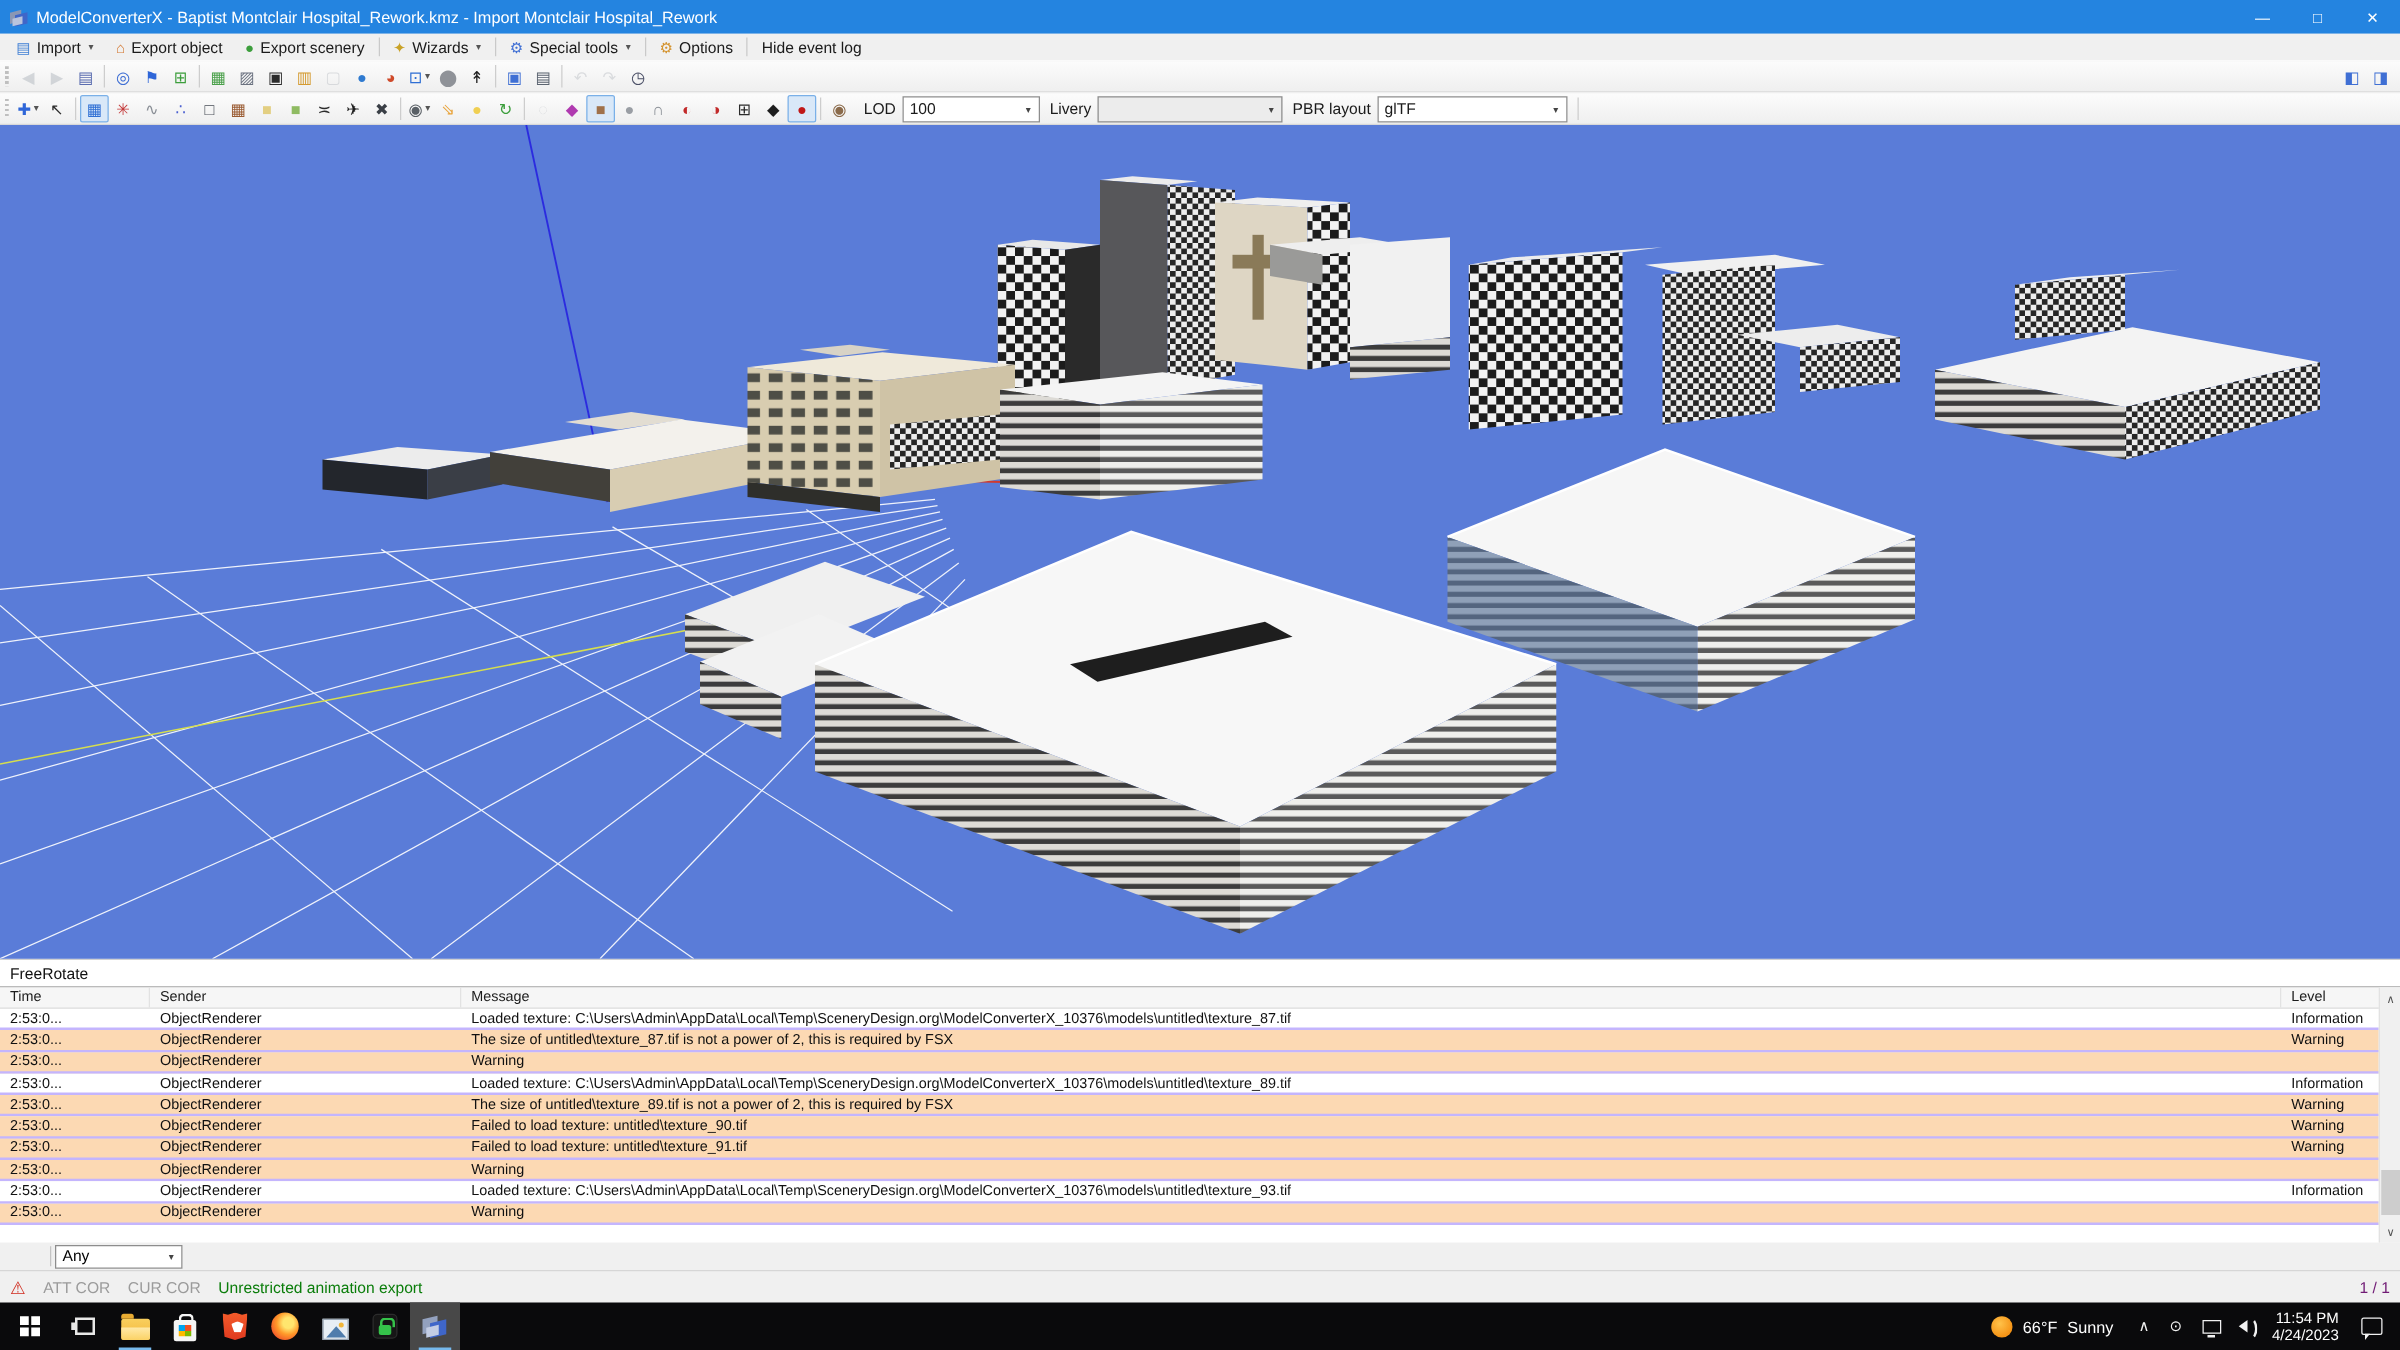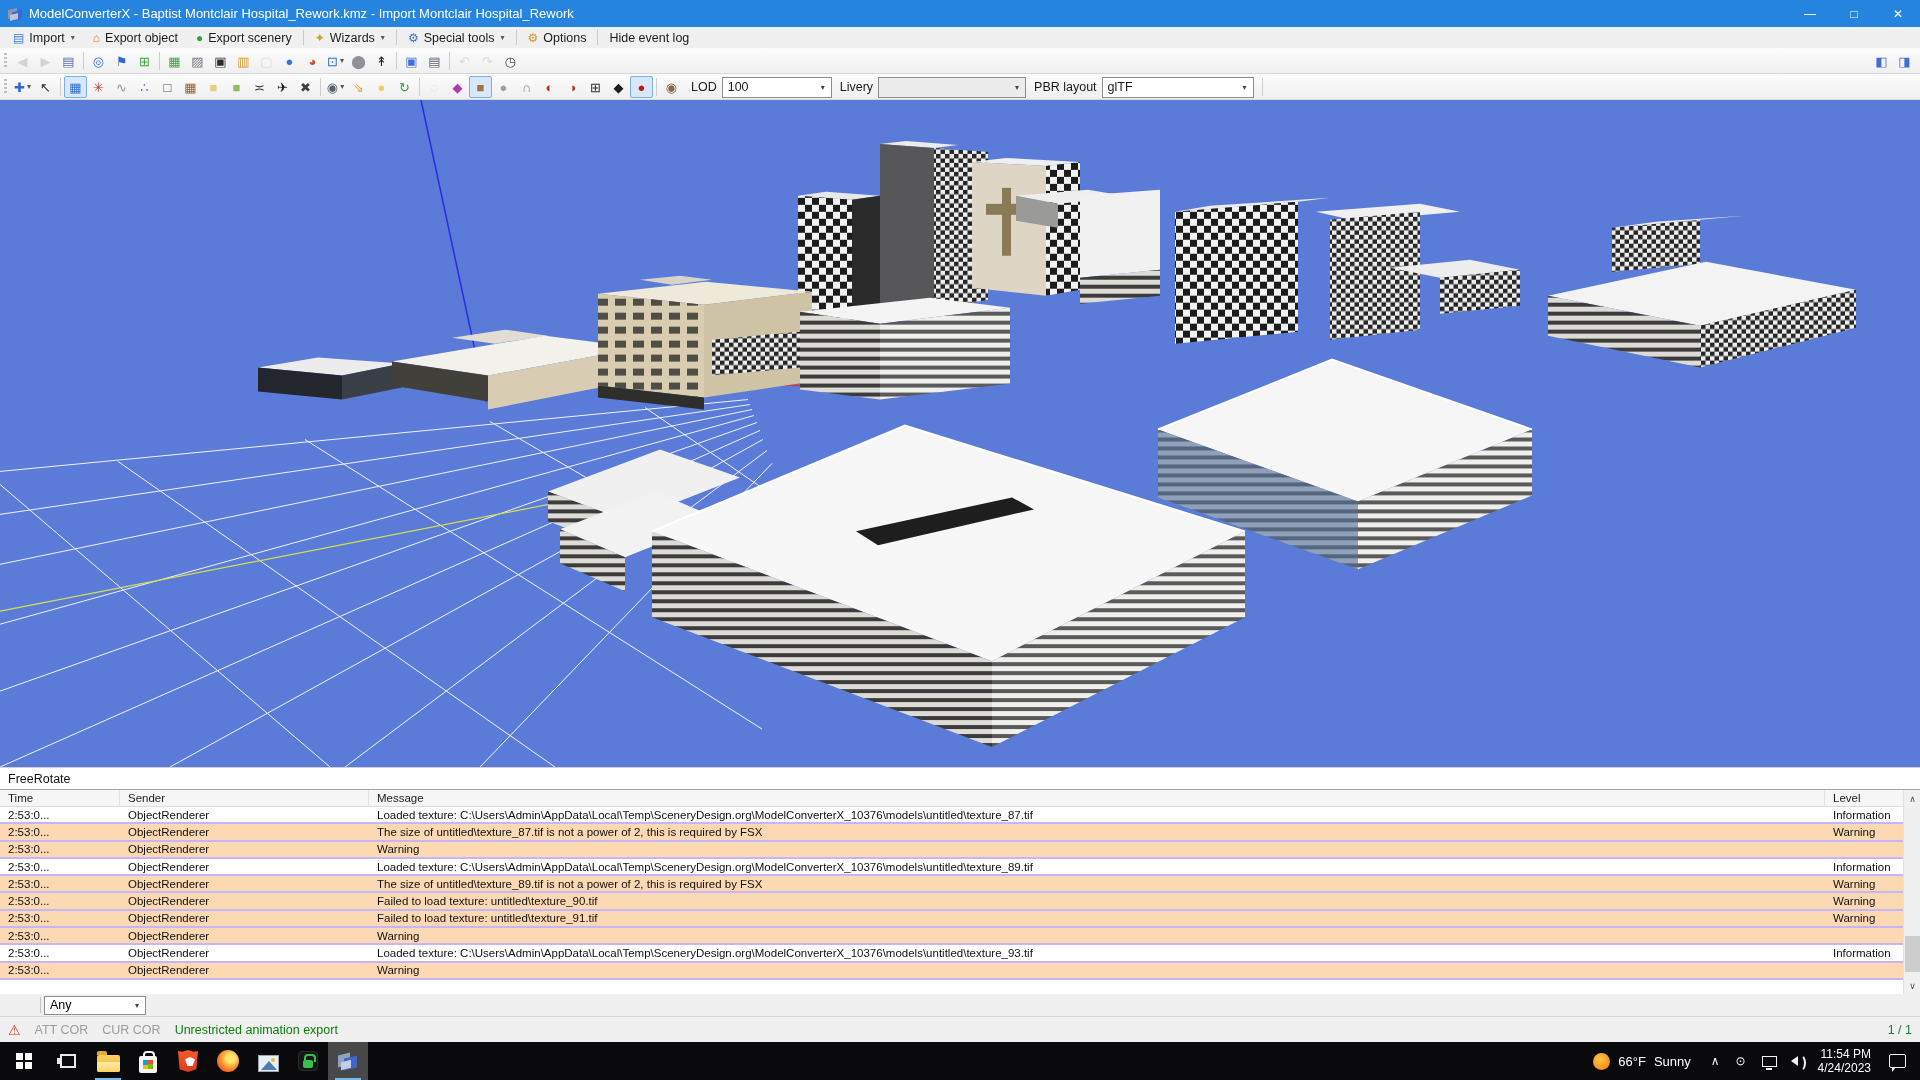--- a/index.html
+++ b/index.html
@@ -77,21 +77,21 @@
   .filterrow{height:22px;background:#f0f0f0;display:flex;align-items:center;flex:0 0 auto}
   .fdiv{width:1px;height:16px;background:#c4c4c4;margin-left:40px}
   .filterrow .combo{width:102px;height:19px;margin-left:3px}
 
   
   .statusbar{height:26px;background:#f0f0f0;border-top:1px solid #d6d6d6;display:flex;align-items:center;
     font-size:12.5px;flex:0 0 auto;padding:0 8px;gap:14px}
   .warn-ico{color:#cf2a1d;font-size:14px;line-height:1}
   .st-dim{color:#9b9b9b}
   .st-msg{color:var(--statusmsg)}
-  .st-page{margin-left:auto;color:#15803d}
+  .st-page{margin-left:auto;color:#701a75}
 
   
   .taskbar{height:38px;background:var(--taskbar);display:flex;align-items:center;color:#fff;flex:0 0 auto}
   .startbtn{width:48px;height:100%;display:flex;align-items:center;justify-content:center}
   .winlogo{display:grid;grid-template-columns:7px 7px;grid-template-rows:7px 7px;gap:2px}
   .winlogo i{background:#fff;display:block}
   .searchbox{width:302px;height:30px;background:#f3f3f3;border:1px solid #5e5e5e;display:flex;align-items:center;position:relative;overflow:hidden}
   .mag{width:9px;height:9px;border:2px solid #4d4d4d;border-radius:50%;position:relative;margin:0 9px 0 12px;flex:0 0 auto}
   .mag::after{content:"";position:absolute;width:2px;height:6px;background:#4d4d4d;left:9px;top:8px;transform:rotate(-45deg)}
   .searchtext{color:#5c5c5c;font-size:13px}

